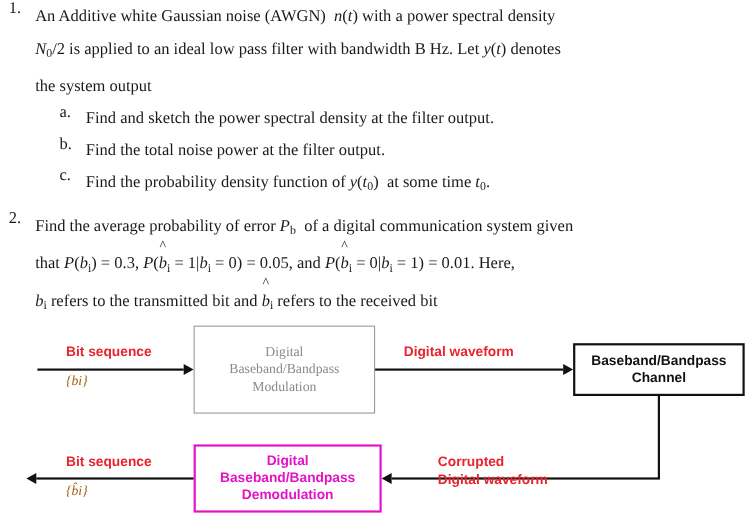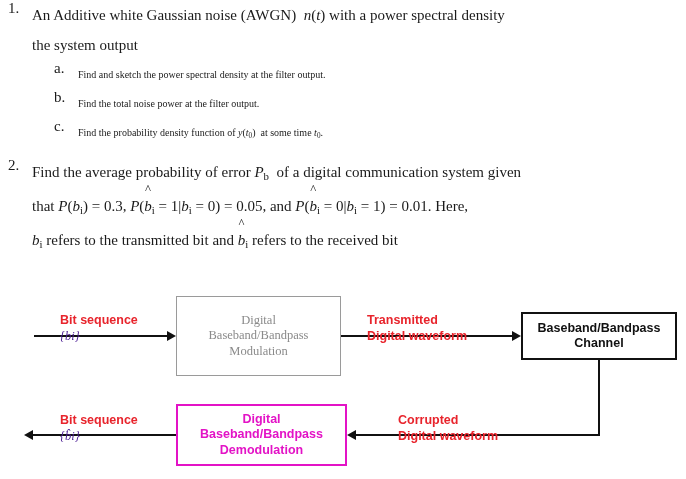--- a/index.html
+++ b/index.html
@@ -52,21 +52,21 @@
     position: relative;
     padding-left: 24px;
   }
   .sub-label {
     position: absolute;
     left: 0;
     top: 0;
     font-size: 15px;
   }
   .sub-line {
-    font-size: 10px;
+    font-size: 15px;
     line-height: 29px;
     white-space: nowrap;
   }
   i.it { font-style: italic; }
   .sub { font-size: 0.72em; vertical-align: -0.28em; }
   .hat-wrap {
     position: relative;
     display: inline-block;
   }
   .hat-wrap .hat {
@@ -121,23 +121,24 @@
     text-align: left;
     line-height: 1.28;
     font-size: 12.5px;
   }
   .lbl-red {
     color: #e8242c;
     font-family: "Liberation Sans", sans-serif;
     font-weight: bold;
   }
   .lbl-red-serif {
-    color: #4c1d95;
+    color: #a16207;
     font-family: "Liberation Serif", serif;
     font-style: italic;
+    margin-top: 10px;
   }
   .arrow-line {
     position: absolute;
     background: #111111;
   }
   .arrow-head {
     position: absolute;
     width: 0; height: 0;
   }
   .ah-right {
@@ -156,20 +157,23 @@
 
 <div class="page">
 
   <div class="qlist">
 
     <div class="q-item" style="top:0;">
       <span class="q-num">1.</span>
 
       <div class="q-line">
         An Additive white Gaussian noise (AWGN)&nbsp; <i class="it">n</i>(<i class="it">t</i>) with a power spectral density
+      </div>
+      <div class="q-line">
+        <i class="it">N</i><span class="sub">0</span>/2 is applied to an ideal low pass filter with bandwidth B Hz. Let <i class="it">y</i>(<i class="it">t</i>) denotes
       </div>
       <div class="q-line">
         the system output
       </div>
 
       <div class="sub-list">
         <div class="sub-item">
           <span class="sub-label">a.</span>
           <div class="sub-line">Find and sketch the power spectral density at the filter output.</div>
         </div>
@@ -224,21 +228,20 @@
     <div class="arrow-line" style="left:34px; top:49px; width:133px; height:2px;"></div>
     <div class="arrow-head ah-right" style="left:167px; top:45px;"></div>
     <div class="lbl lbl-red" style="left:60px; top:26px; width:110px;">
       <div>Bit sequence</div>
       <div class="lbl-red-serif" style="font-weight:normal;">{bi}</div>
     </div>
 
     <div class="arrow-line" style="left:341px; top:49px; width:171px; height:2px;"></div>
     <div class="arrow-head ah-right" style="left:512px; top:45px;"></div>
     <div class="lbl lbl-red" style="left:367px; top:26px; width:140px;">
-      <div>Transmitted</div>
       <div>Digital waveform</div>
     </div>
 
     <div class="arrow-line" style="left:598px; top:74px; width:2px; height:75px;"></div>
     <div class="arrow-line" style="left:356px; top:148px; width:244px; height:2px;"></div>
     <div class="arrow-head ah-left" style="left:347px; top:144px;"></div>
     <div class="lbl lbl-red" style="left:398px; top:126px; width:150px;">
       <div>Corrupted</div>
       <div>Digital waveform</div>
     </div>

